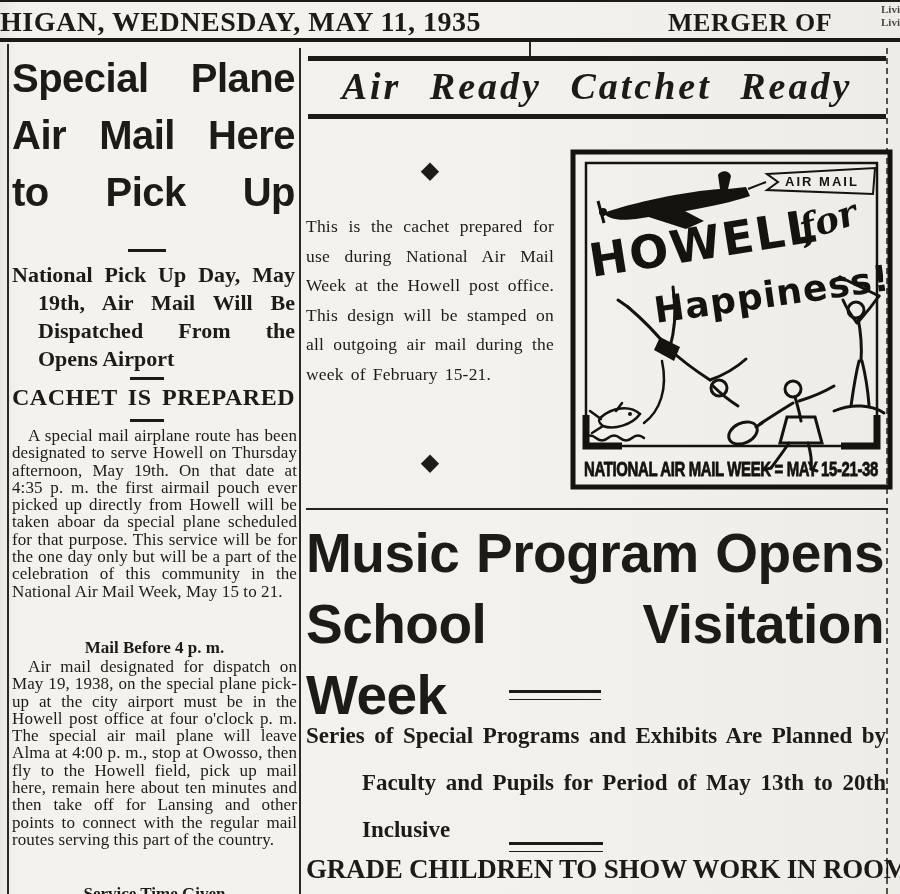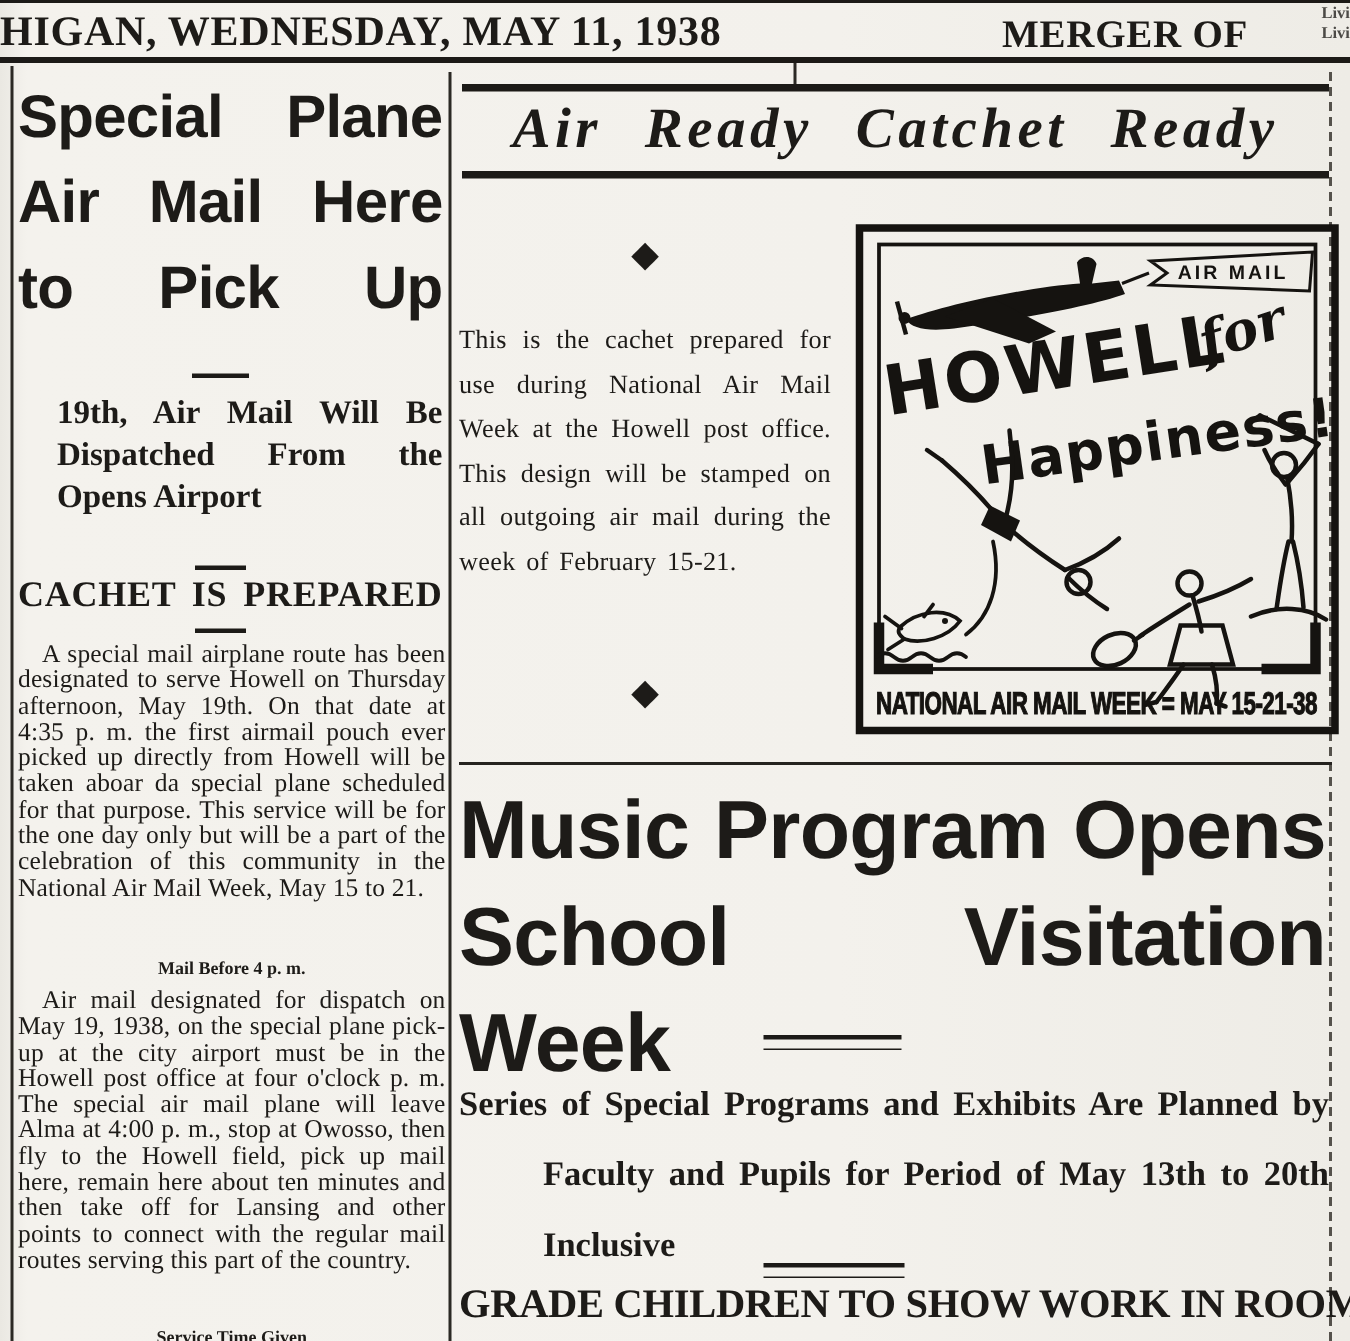--- a/index.html
+++ b/index.html
@@ -32,21 +32,21 @@
   .l-deck{top:261px;font-size:22px;font-weight:bold;line-height:28px;width:283px;}
   .l-deck .ln{text-align:justify;text-align-last:justify;}
   .l-deck .ind{padding-left:26px;}
   .l-deck .no-stretch{text-align-last:left;}
   .dash-l2{left:130px;top:377px;width:34px;}
   .l-sub{top:384px;font-size:24px;font-weight:bold;letter-spacing:.5px;width:283px;
          text-align:justify;text-align-last:justify;white-space:nowrap;}
   .dash-l3{left:130px;top:419px;width:34px;}
   .bodytxt{font-size:17px;line-height:17.3px;text-align:justify;letter-spacing:.1px;width:285px;}
   .l-p1{top:427px;text-indent:16px;}
-  .x-head{font-size:12px;font-weight:bold;text-align:center;width:285px;}
+  .x-head{font-size:17px;font-weight:bold;text-align:center;width:285px;}
   .l-x1{top:638px;}
   .l-p2{top:658px;text-indent:16px;}
   .l-x2{top:884px;}
   
   .ban-rule-t{left:308px;top:56px;width:578px;height:5px;}
   .ban-rule-b{left:308px;top:114px;width:578px;height:5px;}
   .ban-head{left:308px;top:64px;width:578px;text-align:center;font-weight:bold;font-style:italic;
             font-size:38px;letter-spacing:3px;word-spacing:16px;}
   .cap-col{left:306px;width:248px;}
   .diamond{text-align:center;font-size:24px;line-height:24px;width:248px;}
@@ -67,40 +67,41 @@
   .dash-m2{left:509px;top:842px;width:94px;height:6px;background:none;
            border-top:3px solid #1c1a17;border-bottom:1px solid #1c1a17;}
   .mu-x{left:306px;top:854px;width:576px;font-size:27px;font-weight:bold;letter-spacing:-.2px;
         text-align:justify;text-align-last:justify;white-space:nowrap;}
   svg text{fill:#151310;}
 </style>
 </head>
 <body>
 
 <div class="abs ink rule-topedge"></div>
-<div class="abs m-date">HIGAN, WEDNESDAY, MAY 11, 1938</div>
+<div class="abs m-date">HIGAN, WEDNESDAY, MAY 11, 1935</div>
 <div class="abs m-merger">MERGER OF</div>
 <div class="abs m-corner">
   <div>Livingst</div>
   <div>Livingsto</div>
 </div>
 <div class="abs ink rule-masthead"></div>
 
 <div class="abs vr-left"></div>
 <div class="abs vr-mid"></div>
 <div class="abs vr-right"></div>
 <div class="abs tick"></div>
 
 <div class="abs lcol l-head">
   <div class="hl">Special Plane</div>
   <div class="hl">Air Mail Here</div>
   <div class="hl">to Pick Up</div>
 </div>
 <div class="abs dash dash-l1"></div>
 <div class="abs lcol l-deck">
+  <div class="ln">National Pick Up Day, May</div>
   <div class="ln ind">19th, Air Mail Will Be</div>
   <div class="ln ind">Dispatched From the</div>
   <div class="ln ind no-stretch">Opens Airport</div>
 </div>
 <div class="abs dash dash-l2"></div>
 <div class="abs lcol l-sub">CACHET IS PREPARED</div>
 <div class="abs dash dash-l3"></div>
 <div class="abs lcol bodytxt l-p1">A special mail airplane route has been designated to serve Howell on Thursday afternoon, May 19th. On that date at 4:35 p. m. the first airmail pouch ever picked up directly from Howell will be taken aboar da special plane scheduled for that purpose. This service will be for the one day only but will be a part of the celebration of this community in the National Air Mail Week, May 15 to 21.</div>
 <div class="abs lcol x-head l-x1">Mail Before 4 p. m.</div>
 <div class="abs lcol bodytxt l-p2">Air mail designated for dispatch on May 19, 1938, on the special plane pick-up at the city airport must be in the Howell post office at four o'clock p. m. The special air mail plane will leave Alma at 4:00 p. m., stop at Owosso, then fly to the Howell field, pick up mail here, remain here about ten minutes and then take off for Lansing and other points to connect with the regular mail routes serving this part of the country.</div>

